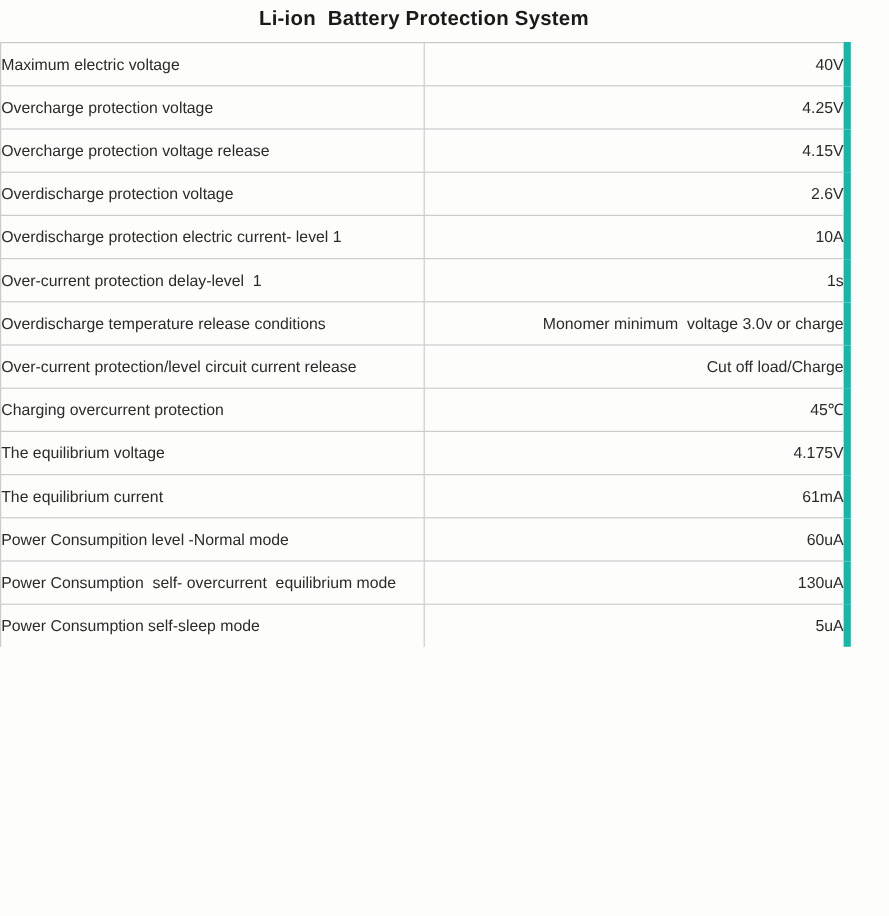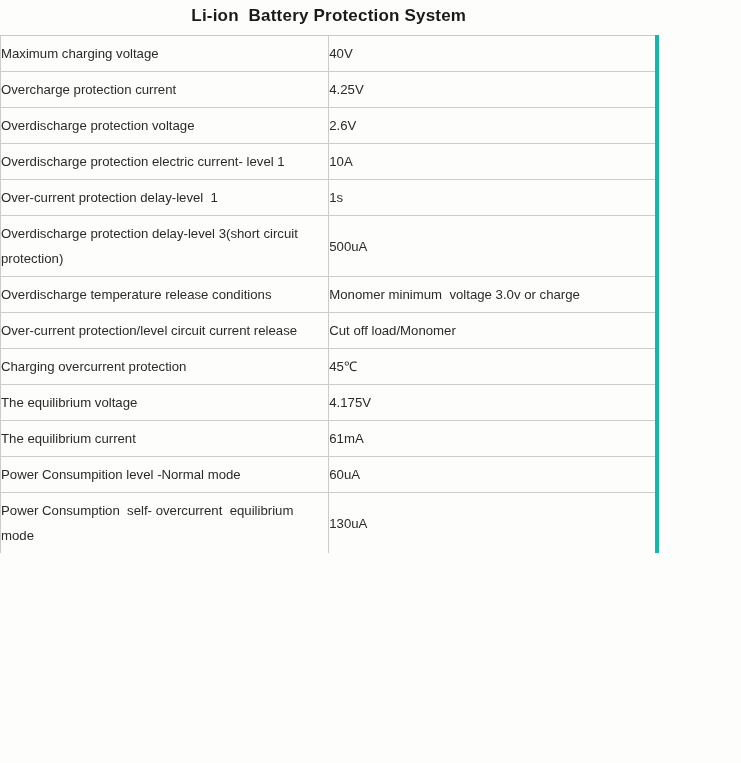--- a/index.html
+++ b/index.html
@@ -19,21 +19,21 @@
   .sheet {
     width: 741px;
     height: 763px;
     box-sizing: border-box;
     background: #fdfdfb;
     overflow: hidden;
     position: relative;
   }
 
   table.spec {
-    width: 659px;
+    width: 709px;
     border-collapse: collapse;
     table-layout: fixed;
     background: #fdfdfb;
   }
 
   
   tr.title-row td {
     border: 0;
     border-bottom: 1px solid #c9c9c9;
     text-align: center;
@@ -60,21 +60,22 @@
     padding-left: 12px;
     padding-right: 8px;
     border-right: 1px solid #cccccc;
     border-left: 1px solid #cccccc;
   }
 
   td.value {
     width: 271px;
     padding-left: 11px;
     padding-right: 8px;
-    border-right: 4px solid #14b8a6;
+    border-right: 6px solid #14b8a6;
+    text-align: right;
   }
 
   tr.data-row:last-child > td {
     border-bottom: 0;
   }
 
   .cellline {
     display: block;
     white-space: pre-wrap;
   }
@@ -83,36 +84,44 @@
 <body>
 
 <div class="sheet">
   <table class="spec">
     <tbody>
       <tr class="title-row">
         <td colspan="2">Li-ion  Battery Protection System</td>
       </tr>
     <tr class="data-row">
           <td class="param">
-            <span class="cellline">Maximum charging voltage</span>
+            <span class="cellline">Maximum electric voltage</span>
           </td>
           <td class="value">
             <span class="cellline">40V</span>
           </td>
         </tr>
         <tr class="data-row">
           <td class="param">
-            <span class="cellline">Overcharge protection current</span>
+            <span class="cellline">Overcharge protection voltage</span>
           </td>
           <td class="value">
             <span class="cellline">4.25V</span>
           </td>
         </tr>
         <tr class="data-row">
           <td class="param">
+            <span class="cellline">Overcharge protection voltage release</span>
+          </td>
+          <td class="value">
+            <span class="cellline">4.15V</span>
+          </td>
+        </tr>
+        <tr class="data-row">
+          <td class="param">
             <span class="cellline">Overdischarge protection voltage</span>
           </td>
           <td class="value">
             <span class="cellline">2.6V</span>
           </td>
         </tr>
         <tr class="data-row">
           <td class="param">
             <span class="cellline">Overdischarge protection electric current- level 1</span>
           </td>
@@ -123,40 +132,32 @@
         <tr class="data-row">
           <td class="param">
             <span class="cellline">Over-current protection delay-level  1</span>
           </td>
           <td class="value">
             <span class="cellline">1s</span>
           </td>
         </tr>
         <tr class="data-row">
           <td class="param">
-            <span class="cellline">Overdischarge protection delay-level 3(short circuit protection)</span>
-          </td>
-          <td class="value">
-            <span class="cellline">500uA</span>
-          </td>
-        </tr>
-        <tr class="data-row">
-          <td class="param">
             <span class="cellline">Overdischarge temperature release conditions</span>
           </td>
           <td class="value">
             <span class="cellline">Monomer minimum  voltage 3.0v or charge</span>
           </td>
         </tr>
         <tr class="data-row">
           <td class="param">
             <span class="cellline">Over-current protection/level circuit current release</span>
           </td>
           <td class="value">
-            <span class="cellline">Cut off load/Monomer</span>
+            <span class="cellline">Cut off load/Charge</span>
           </td>
         </tr>
         <tr class="data-row">
           <td class="param">
             <span class="cellline">Charging overcurrent protection</span>
           </td>
           <td class="value">
             <span class="cellline">45℃</span>
           </td>
         </tr>
@@ -183,17 +184,25 @@
           <td class="value">
             <span class="cellline">60uA</span>
           </td>
         </tr>
         <tr class="data-row">
           <td class="param">
             <span class="cellline">Power Consumption  self- overcurrent  equilibrium mode</span>
           </td>
           <td class="value">
             <span class="cellline">130uA</span>
+          </td>
+        </tr>
+        <tr class="data-row">
+          <td class="param">
+            <span class="cellline">Power Consumption self-sleep mode</span>
+          </td>
+          <td class="value">
+            <span class="cellline">5uA</span>
           </td>
         </tr>
       </tbody>
   </table>
 </div>
 
 </body></html>

